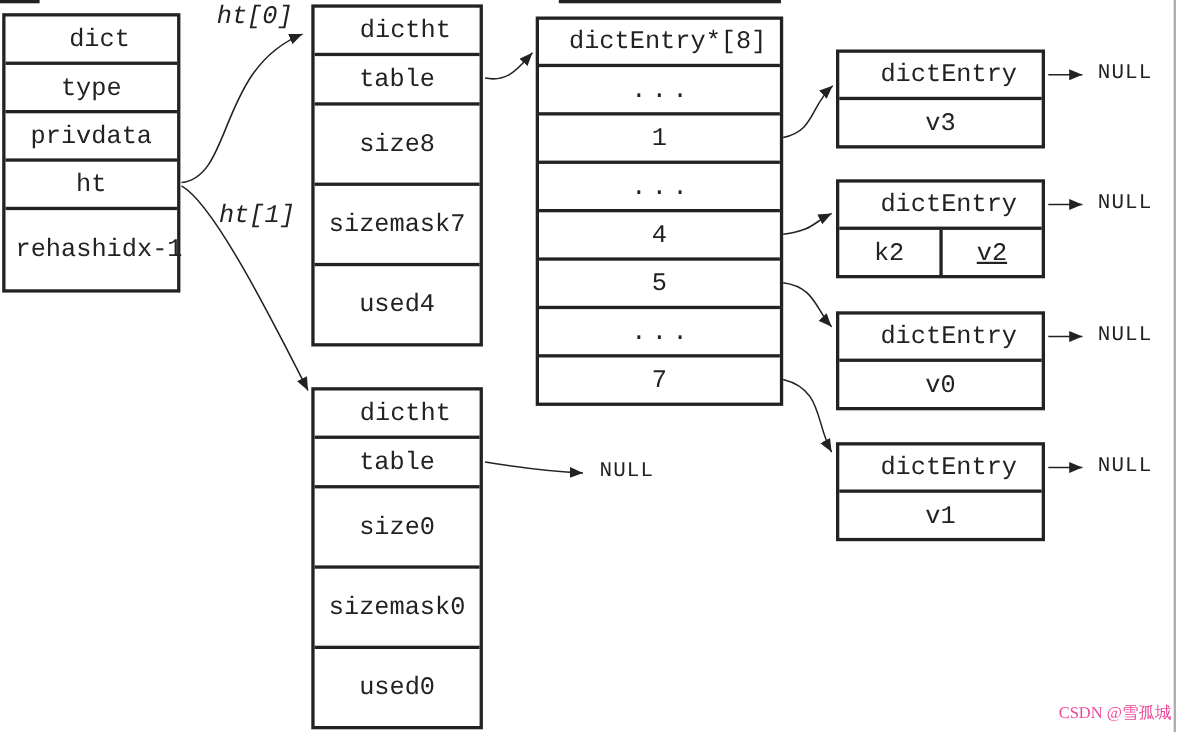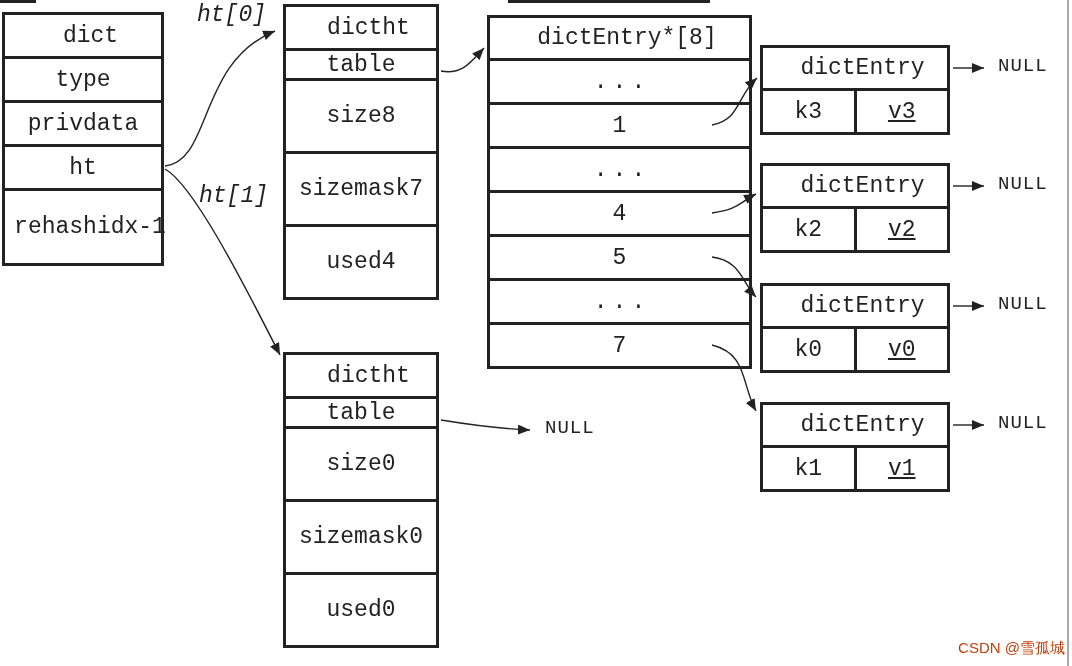--- a/index.html
+++ b/index.html
@@ -13,36 +13,36 @@
   .cell {
     display:flex; align-items:center; justify-content:center;
     font-size:23px; border-top:3px solid #222; white-space:pre;
   }
   .cell.first { border-top:none;margin-left:15px; }
   .cell.twoline { flex-direction:row; line-height:28px; }
   .dots { letter-spacing:5px; text-indent:5px; }
   
   .rh-first41 { height:41px; }
   .rh44 { height:44px; }
-  .rh45 { height:30px; }
+  .rh45 { height:45px; }
   .rh73 { height:73px; }
   .rh75 { height:75px;padding-left:14px; }
   .rh-first40 { height:40px; }
   .kv-row { display:flex; border-top:3px solid #222; height:44px; }
   .kv-row > div {
     flex:1; display:flex; align-items:center; justify-content:center; font-size:23px;
   }
   .kv-row > div + div { border-left:3px solid #222;text-decoration:underline; }
   .floating-label { position:absolute; font-size:23px; white-space:pre;font-style:italic; }
   .null-label { position:absolute; font-size:19px; letter-spacing:1px; white-space:pre; }
   .crop-line { position:absolute; top:0; height:3px; background:#222; }
   .right-border { position:absolute; top:0; width:2px; height:666px; background:#a9a9a9; }
   .watermark {
-    position:absolute; right:7px; bottom:8px; font-size:15px; color:#c2410c;
-    font-family:Liberation Sans, sans-serif;
+    position:absolute; right:7px; bottom:8px; font-size:15px; color:#ec4899;
+    font-family:Liberation Serif, serif;
   }
   svg.arrows { position:absolute; left:0; top:0; pointer-events:none; }
 </style>
 </head>
 <body>
 
 <div class="canvas">
 
   <div class="crop-line" style="left:0;width:36px;"></div>
   <div class="crop-line" style="left:508px;width:202px;"></div>
@@ -89,62 +89,59 @@
     <div class="cell twoline rh73">
       <span>sizemask</span>
       <span>0</span>
     </div>
     <div class="cell twoline rh73">
       <span>used</span>
       <span>0</span>
     </div>
   </div>
 
-  <div class="box" style="left:487px;top:15px;width:265px;">
+  <div class="box" style="left:487px;top:15px;width:225px;">
     <div class="cell first rh-first40">dictEntry*[8]</div>
     <div class="cell rh44 dots">...</div>
     <div class="cell rh44">1</div>
     <div class="cell rh44 dots">...</div>
     <div class="cell rh44">4</div>
     <div class="cell rh44">5</div>
     <div class="cell rh44 dots">...</div>
     <div class="cell rh44">7</div>
   </div>
 
   <div class="box" style="left:760px;top:45px;width:190px;">
     <div class="cell first rh-first40">dictEntry</div>
     <div class="kv-row">
-      <div>k3</div>
       <div>v3</div>
     </div>
   </div>
   <div class="null-label" style="left:998px;top:55px;">NULL</div>
 
   <div class="box" style="left:760px;top:163px;width:190px;">
     <div class="cell first rh-first40">dictEntry</div>
     <div class="kv-row">
       <div>k2</div>
       <div>v2</div>
     </div>
   </div>
   <div class="null-label" style="left:998px;top:173px;">NULL</div>
 
   <div class="box" style="left:760px;top:283px;width:190px;">
     <div class="cell first rh-first40">dictEntry</div>
     <div class="kv-row">
-      <div>k0</div>
       <div>v0</div>
     </div>
   </div>
   <div class="null-label" style="left:998px;top:293px;">NULL</div>
 
   <div class="box" style="left:760px;top:402px;width:190px;">
     <div class="cell first rh-first40">dictEntry</div>
     <div class="kv-row">
-      <div>k1</div>
       <div>v1</div>
     </div>
   </div>
   <div class="null-label" style="left:998px;top:412px;">NULL</div>
 
   <div class="null-label" style="left:545px;top:417px;">NULL</div>
 
   <svg class="arrows" width="1072" height="666" viewBox="0 0 1072 666">
     <defs>
       <marker id="ah" markerUnits="userSpaceOnUse" markerWidth="14" markerHeight="12" refX="12" refY="5" orient="auto">

